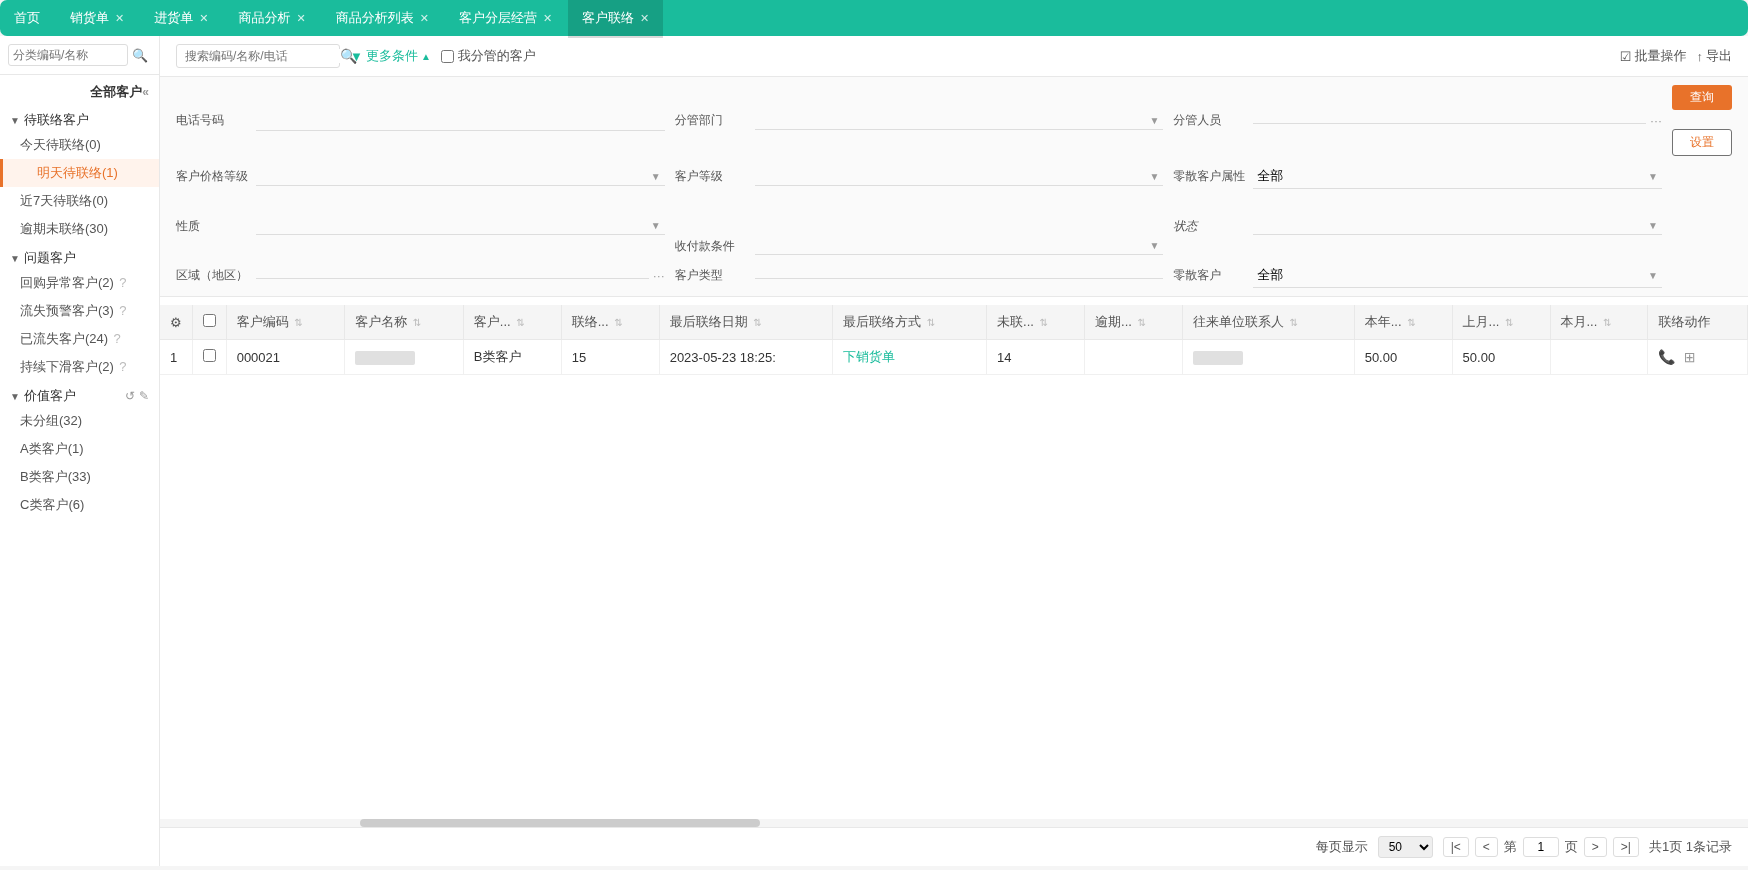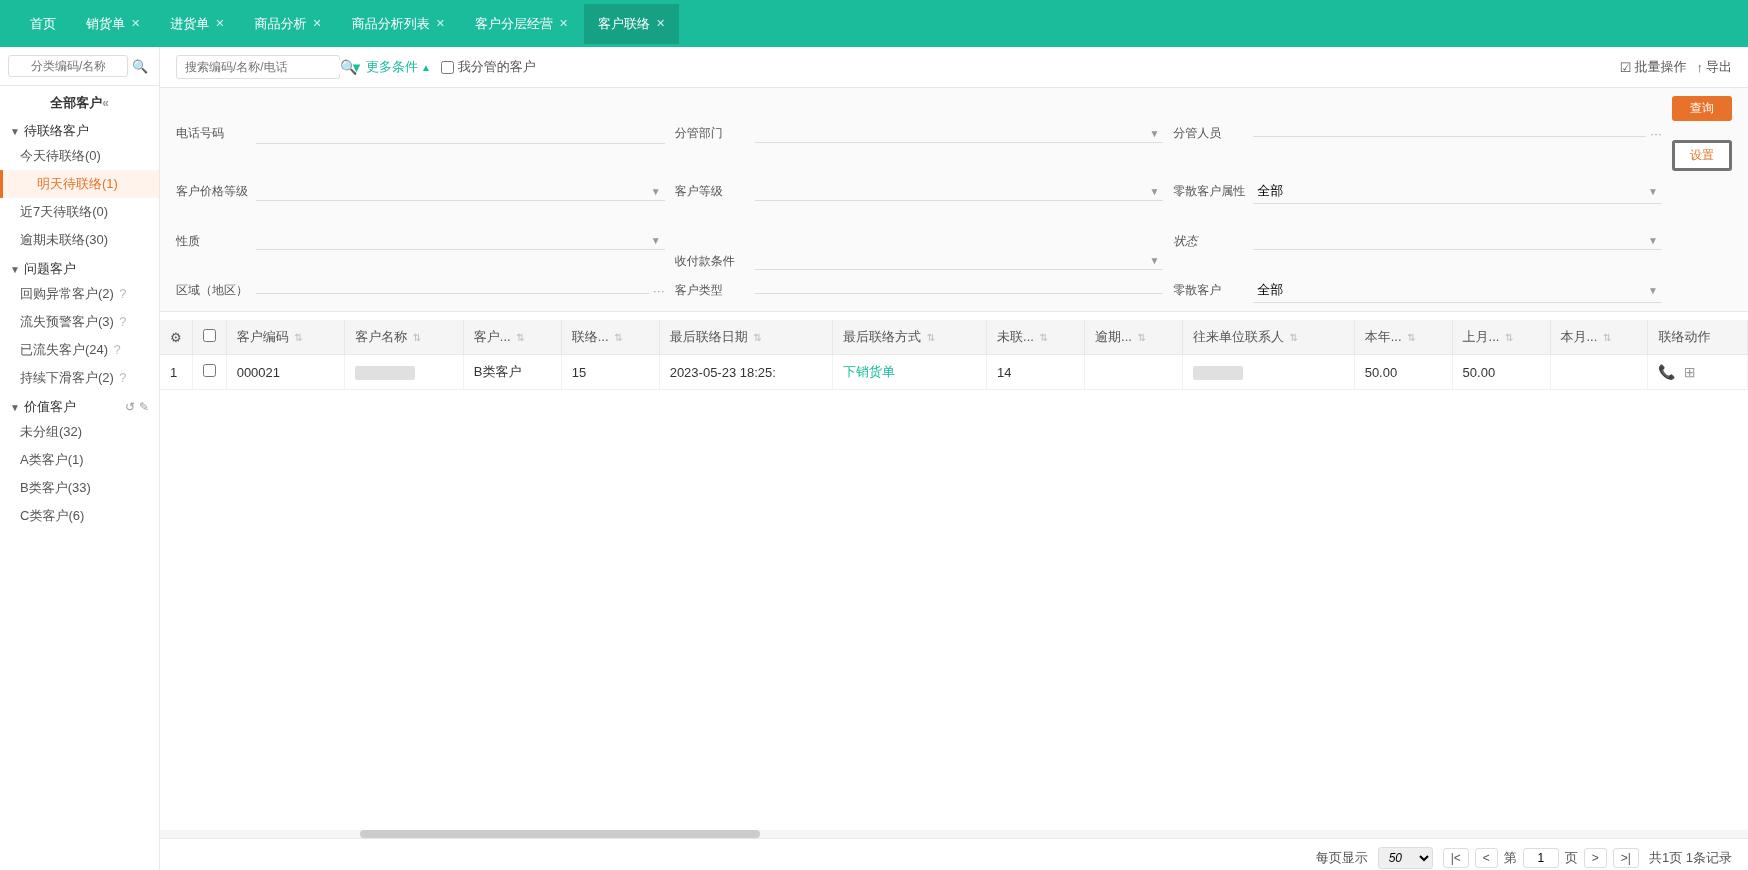--- a/index.html
+++ b/index.html
@@ -1,25 +1,26 @@
 <!DOCTYPE html>
 <html><head>
   <meta charset="utf-8">
   <style>
     * { box-sizing: border-box; margin: 0; padding: 0; font-family: 'Microsoft YaHei', Arial, sans-serif; font-size: 13px; }
     body { background: #f5f5f5; min-width: 1748px; }
 
     
     .top-nav {
       background: #1abc9c;
-      height: 47px;
-      display: flex;
-      align-items: center;
-      padding: 0 16px;
+      height: 36px;
+      display: flex;
+      align-items: center;
+      padding: 0 0;
       gap: 2px;
+      border-radius: 7px;
     }
     .nav-item {
       color: #fff;
       padding: 0 14px;
       height: 40px;
       display: flex;
       align-items: center;
       cursor: pointer;
       font-size: 13px;
       white-space: nowrap;
@@ -48,34 +49,34 @@
     }
     .sidebar-search {
       padding: 8px;
       display: flex;
       align-items: center;
       border-bottom: 1px solid #e8e8e8;
     }
     .sidebar-search input {
       border: 1px solid #ddd;
       border-radius: 3px;
-      padding: 3px 22px;
+      padding: 3px 4px;
       font-size: 12px;
       width: 120px;
       outline: none;
     }
     .sidebar-search .search-icon-btn {
       margin-left: 4px;
       cursor: pointer;
       color: #999;
     }
     .sidebar-section-header {
       display: flex;
       align-items: center;
-      justify-content: center;
+      justify-content: flex-end;
       padding: 8px 10px 4px 10px;
       font-weight: bold;
       color: #333;
       font-size: 13px;
     }
     .sidebar-section-header .collapse-icon { cursor: pointer; color: #999; font-size: 12px; }
     .sidebar-group-title {
       padding: 6px 10px 2px 10px;
       color: #333;
       font-size: 12px;
@@ -226,21 +227,21 @@
       color: #fff;
       border: none;
       border-radius: 3px;
       padding: 4px 14px;
       cursor: pointer;
       font-size: 12px;
     }
     .btn-set {
       background: #fff;
       color: #e8722a;
-      border: 3px solid #737373;
+      border: 1px solid #737373;
       border-radius: 3px;
       padding: 4px 14px;
       cursor: pointer;
       font-size: 12px;
     }
 
     
     .table-container {
       flex: 1;
       overflow: auto;
@@ -288,21 +289,20 @@
       font-size: 12px;
       color: #555;
     }
     .page-size-select {
       border: 1px solid #ddd;
       border-radius: 3px;
       padding: 2px 6px;
       font-size: 12px;
       outline: none;
       cursor: pointer;
-      font-style: italic;
     }
     .page-nav {
       display: flex;
       align-items: center;
       gap: 6px;
     }
     .page-btn {
       border: 1px solid #ddd;
       background: #fff;
       border-radius: 3px;

